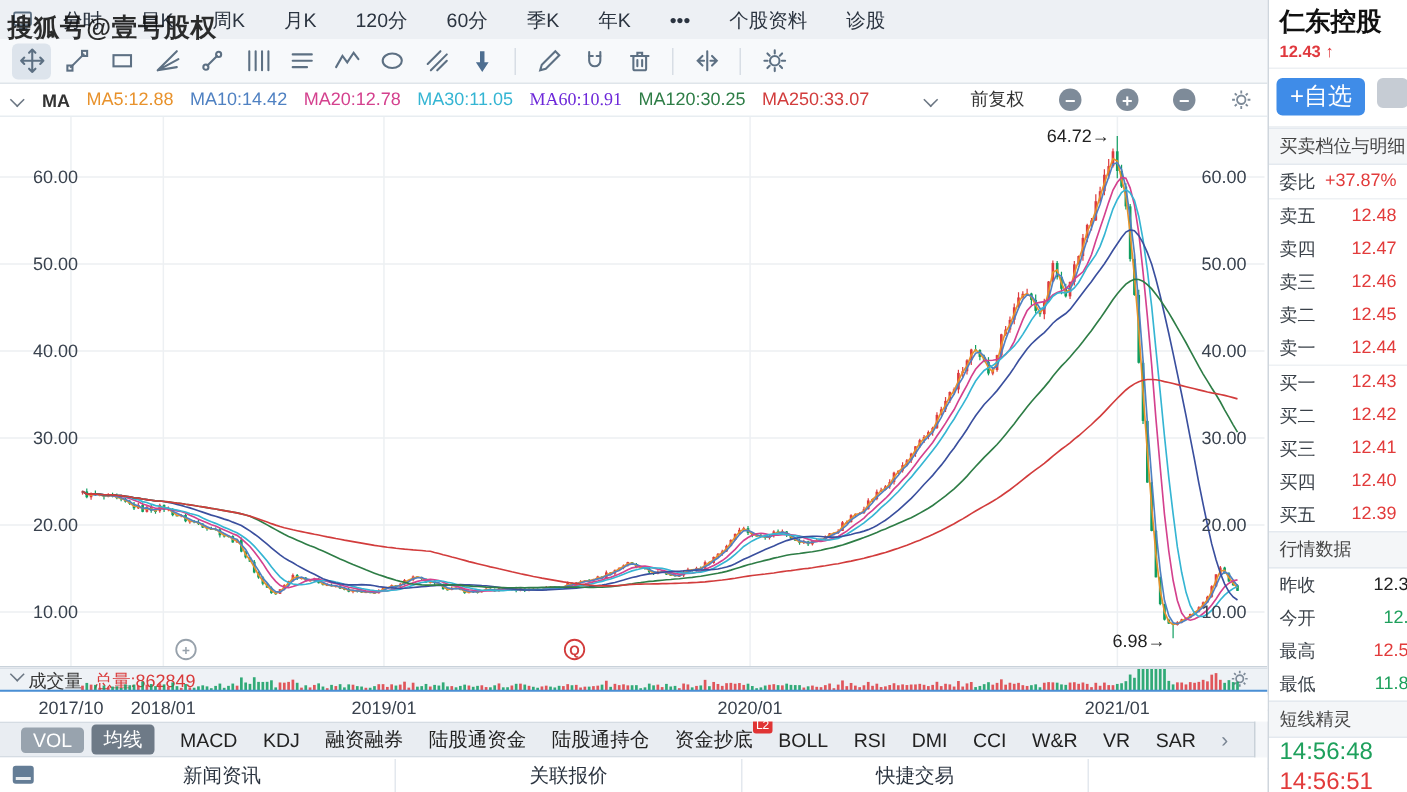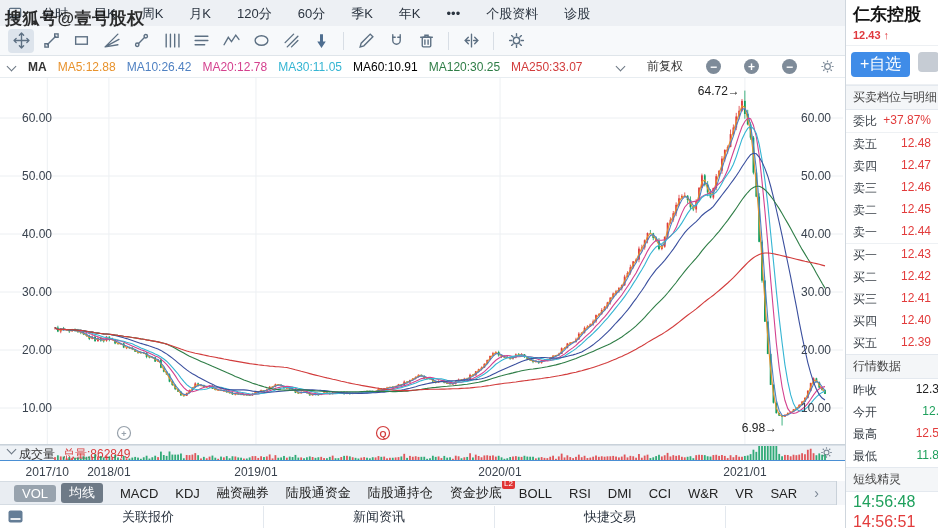--- a/index.html
+++ b/index.html
@@ -193,24 +193,24 @@
           <path d="M8 1.5v2M8 12.5v2M1.5 8h2M12.5 8h2M3.4 3.4l1.4 1.4M11.2 11.2l1.4 1.4M12.6 3.4l-1.4 1.4M4.8 11.2l-1.4 1.4"></path>
         </svg>
       </span>
     </div>
 
   <div id="marow" class="abs">
     <span class="chev" style="margin:0 2px 0 0;"></span>
     <span class="grp">MA</span>
     <span id="malegend" style="display:flex;gap:11px;">
         <span style="color: rgb(232, 146, 44);">MA5:12.88</span>
-        <span style="color: rgb(79, 129, 194);">MA10:26.42</span>
+        <span style="color: rgb(79, 129, 194);">MA10:14.42</span>
         <span style="color: rgb(212, 65, 142);">MA20:12.78</span>
         <span style="color: rgb(53, 181, 211);">MA30:11.05</span>
-        <span style="color: #000000;">MA60:10.91</span>
+        <span style="color: #6d28d9; font-family: Liberation Serif, serif;">MA60:10.91</span>
         <span style="color: rgb(46, 125, 70);">MA120:30.25</span>
         <span style="color: rgb(210, 60, 60);">MA250:33.07</span>
       </span>
     <div id="maright">
       <span class="chev" style="margin:0;"></span>
       <span>前复权</span>
       <span class="cicon">−</span>
       <span class="cicon">+</span>
       <span class="cicon">−</span>
       <span>
@@ -1116,22 +1116,22 @@
     </div>
 
   <div id="botbar" class="abs">
     <span class="bicon">
       <svg width="15" height="13" viewBox="0 0 15 13">
           <rect x="0.5" y="0.5" width="14" height="12" rx="2" fill="#647d96"></rect>
           <rect x="2.5" y="8" width="10" height="2" fill="#fff" opacity="0.85"></rect>
         </svg>
     </span>
     <div id="botitems" style="display:flex;flex:1;">
+        <span class="bitem">新闻资讯</span>
         <span class="bitem">关联报价</span>
-        <span class="bitem">新闻资讯</span>
         <span class="bitem">快捷交易</span>
       </div>
   </div>
 
   <div id="rpanel" class="abs">
     <div id="stockname">仁东控股</div>
     <div id="pricerow">
       <span>12.43</span> <span>↑</span>
     </div>
     <div id="btnrow">

